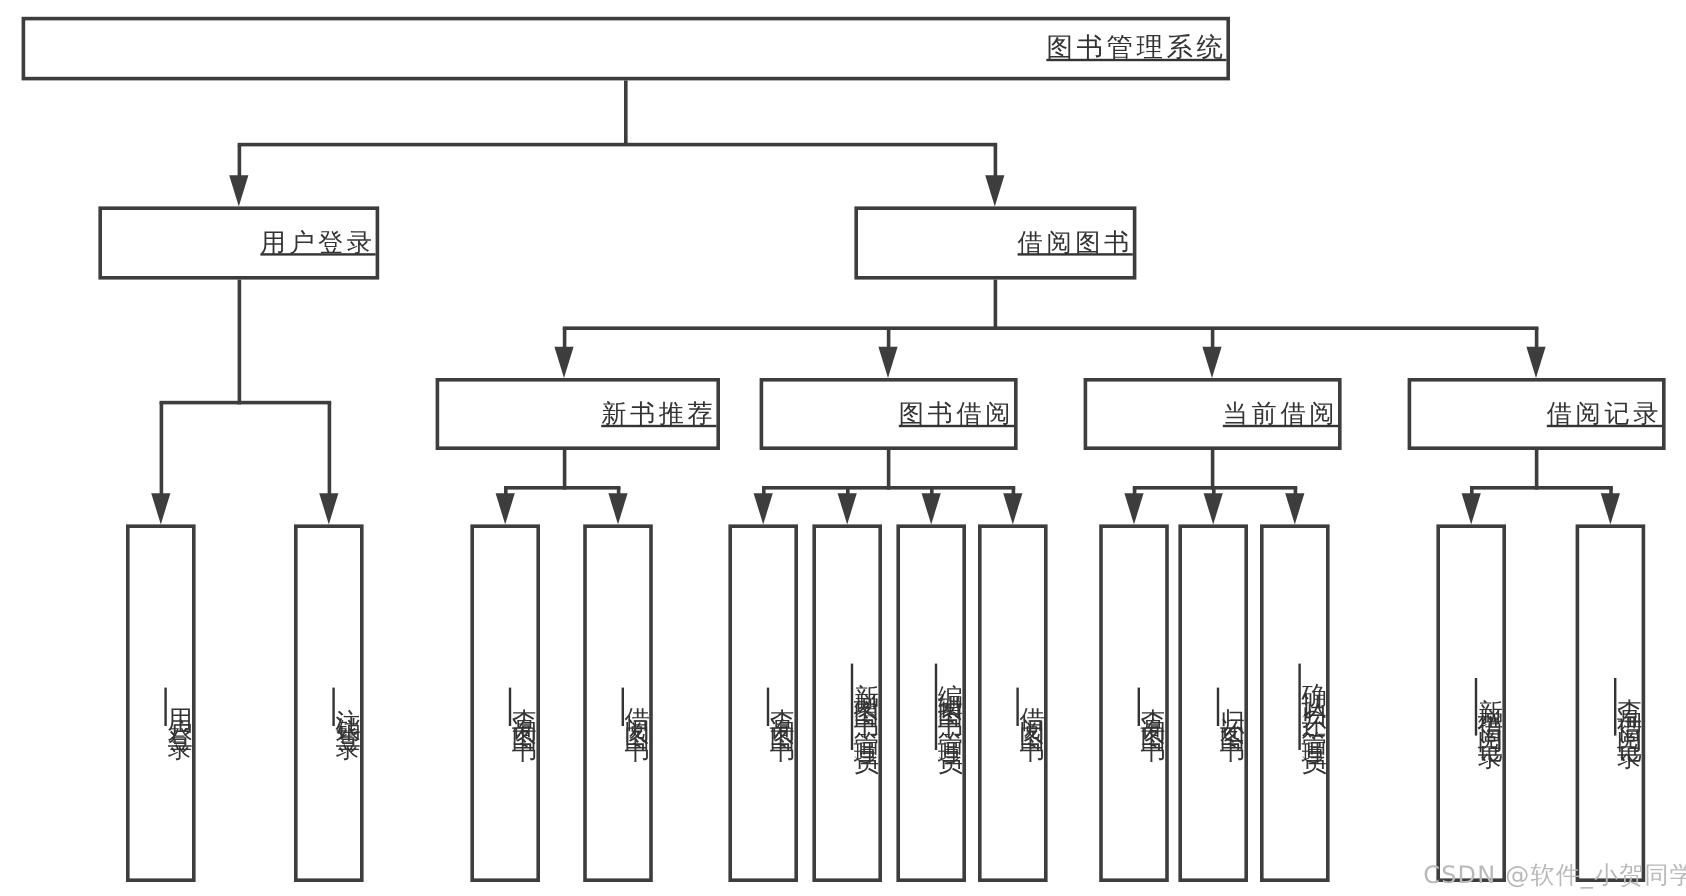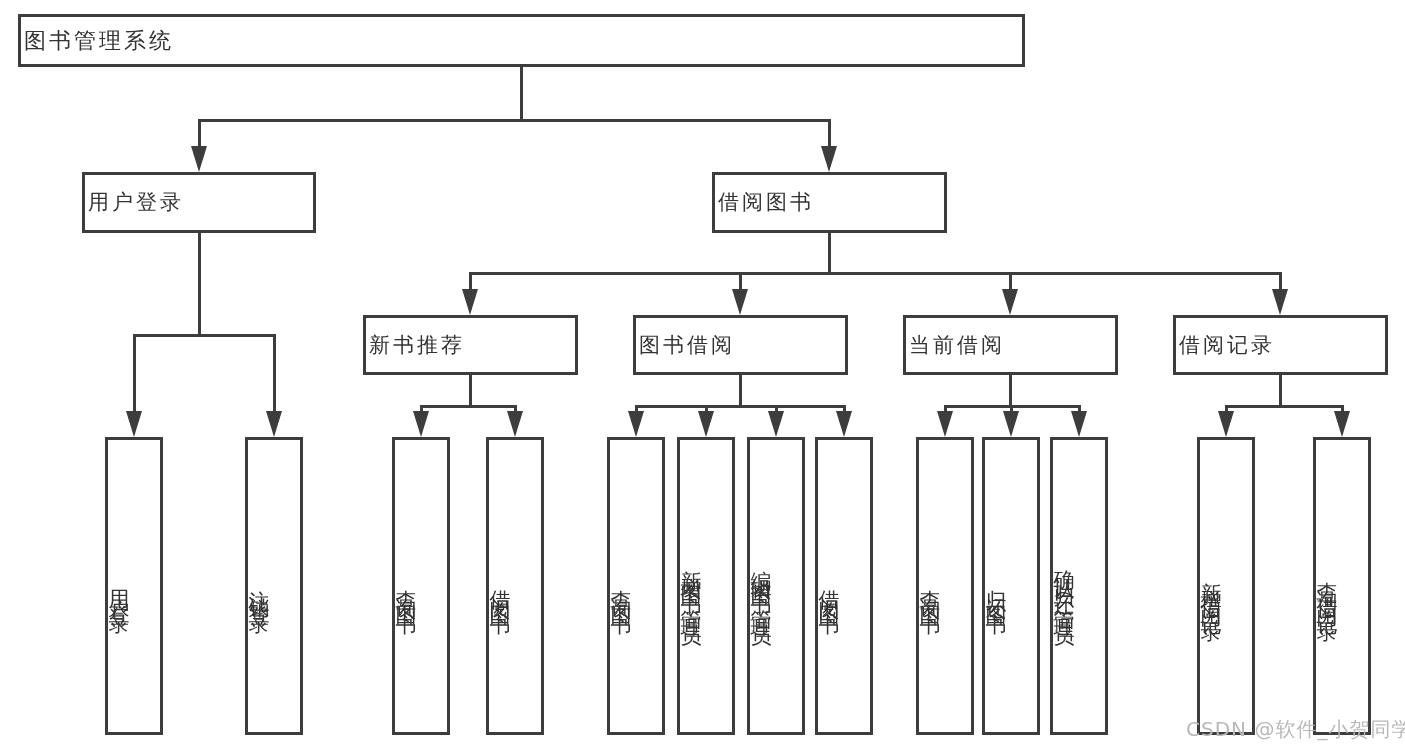--- a/index.html
+++ b/index.html
@@ -5,22 +5,22 @@
   html,body { margin:0; padding:0; background:#fff; }
   #stage {
     position:relative; width:1405px; height:747px;
     background:var(--bg,#fff); overflow:hidden;
     font-family:"DejaVu Sans","Liberation Sans",sans-serif;
   }
   .box {
     position:absolute; box-sizing:border-box;
     border:3px solid var(--line,#3d3d3d);
     background:#fff; color:var(--text,#333);
-    display:flex; align-items:center; justify-content:flex-start;
-    font-size:21px; line-height:1;
+    display:flex; align-items:center; justify-content:flex-end;
+    font-size:21px; line-height:1;text-decoration:underline;
   }
   .box span { letter-spacing:3px; padding-left:3px; white-space:nowrap; }
   .box.root { font-size:22px; }
   .box.v span {
     writing-mode:vertical-rl; text-orientation:mixed;
     letter-spacing:8px; padding-left:0; padding-top:6px; white-space:normal;
   }
   .vline,.hline { position:absolute; background:var(--line,#3d3d3d); }
   .arrow {
     position:absolute; width:0; height:0;
@@ -41,21 +41,21 @@
   <div class="watermark">CSDN @软件_小贺同学</div>
 <div class="box root" style="left: 18px; top: 14px; width: 1007px; height: 53px;">
       <span>图书管理系统</span>
     </div>
     <div class="box" style="left: 82px; top: 172px; width: 234px; height: 61px;">
       <span>用户登录</span>
     </div>
     <div class="box" style="left: 712px; top: 172px; width: 235px; height: 61px;">
       <span>借阅图书</span>
     </div>
-    <div class="box" style="left: 363px; top: 315px; width: 215px; height: 60px;">
+    <div class="box" style="left: 363px; top: 315px; width: 237px; height: 60px;">
       <span>新书推荐</span>
     </div>
     <div class="box" style="left: 633px; top: 315px; width: 215px; height: 60px;">
       <span>图书借阅</span>
     </div>
     <div class="box" style="left: 903px; top: 315px; width: 215px; height: 60px;">
       <span>当前借阅</span>
     </div>
     <div class="box" style="left: 1173px; top: 315px; width: 215px; height: 60px;">
       <span>借阅记录</span>

